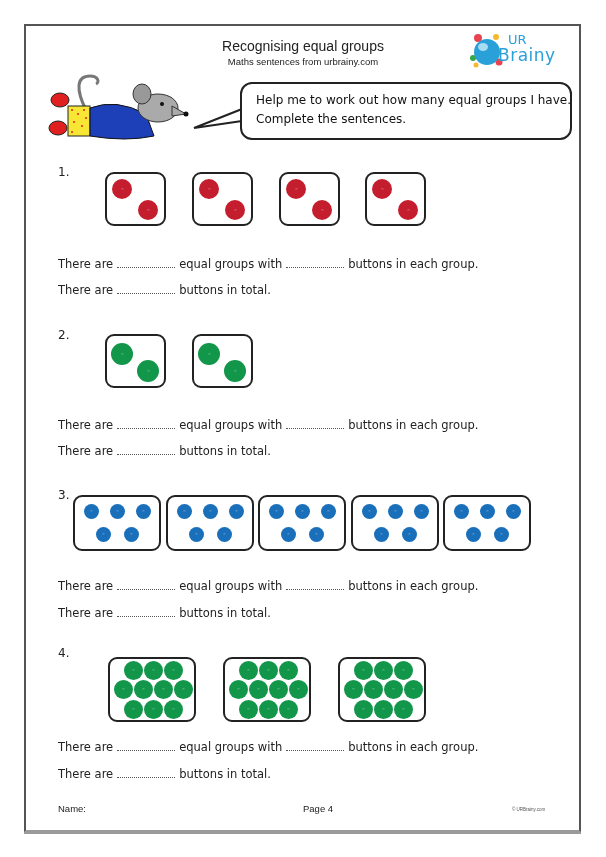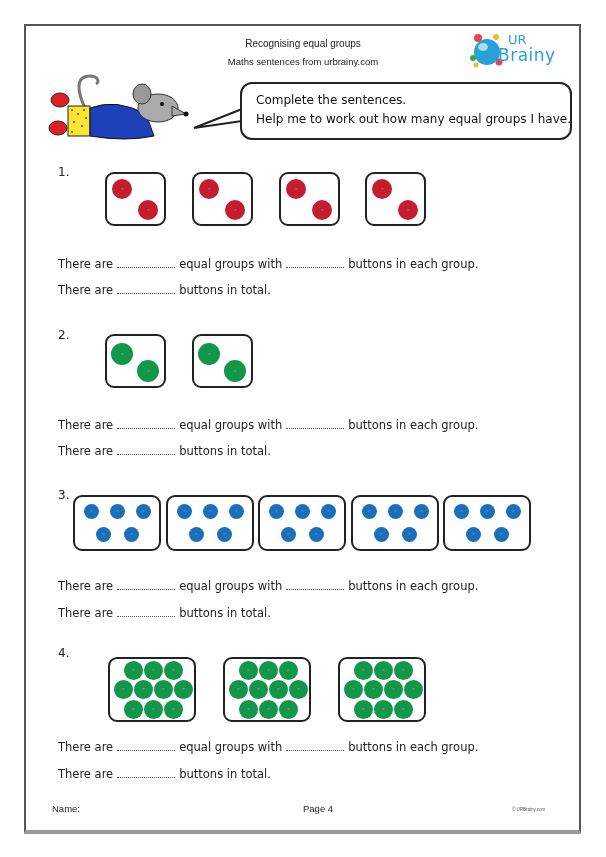--- a/index.html
+++ b/index.html
@@ -1,19 +1,19 @@
 <!DOCTYPE html>
 <html><head>
 <meta charset="utf-8">
 <style>
   html, body { margin: 0; padding: 0; background: #ffffff; }
   body { width: 606px; height: 857px; position: relative; overflow: hidden; font-family: "DejaVu Sans", sans-serif; color: #1a1a1a; }
   .page { position: absolute; left: 24px; top: 24px; width: 557px; height: 808px; border-left: 2px solid #555; border-top: 2px solid #555; border-right: 2px solid #555; box-sizing: border-box; box-shadow: 0 2px 0 #9a9a9a; border-bottom: 2px solid #9a9a9a; }
   .abs { position: absolute; }
-  .title { left: 0; width: 606px; top: 38px; text-align: center; font-family: "Liberation Sans", sans-serif; font-size: 10px; color: #222; }
+  .title { left: 0; width: 606px; top: 38px; text-align: center; font-family: "Liberation Sans", sans-serif; font-size: 14px; color: #222; }
   .subtitle { left: 0; width: 606px; top: 56px; text-align: center; font-family: "Liberation Sans", sans-serif; font-size: 9.5px; color: #222; }
   .logo { left: 468px; top: 32px; width: 100px; height: 40px; }
   .logo-text { position: absolute; font-family: "DejaVu Sans", sans-serif; font-weight: normal; }
   .logo-ur { left: 40px; top: 0px; font-size: 13px; color: #2aa0d8; }
   .logo-brainy { left: 30px; top: 13px; font-size: 17px; color: #2aa0d8; letter-spacing: 0.5px; }
   .bubble { left: 240px; top: 82px; width: 332px; height: 58px; border: 2px solid #222; border-radius: 12px; box-sizing: border-box; background: #fff; }
   .bubble-text { position: absolute; left: 14px; top: 7px; font-family: "DejaVu Sans", sans-serif; font-size: 12px; line-height: 19px; color: #111; white-space: nowrap; }
   .tail { left: 192px; top: 105px; }
   .qnum { font-family: "DejaVu Sans", sans-serif; font-size: 12px; color: #222; }
   .box { position: absolute; border: 2px solid #222; border-radius: 9px; box-sizing: border-box; background: #fff; }
@@ -66,22 +66,22 @@
   <path d="M126 36 L 140 44 L 126 46 Z" fill="#aaa" stroke="#333" stroke-width="1"></path>
   <circle cx="140" cy="44" r="2.5" fill="#111"></circle>
   <circle cx="116" cy="34" r="2" fill="#111"></circle>
 </svg>
 
 <svg class="abs tail" width="52" height="30" viewBox="0 0 52 30">
   <path d="M50 4 L 2 23 L 50 16" fill="#fff" stroke="#222" stroke-width="2"></path>
 </svg>
 <div class="abs bubble">
   <div class="bubble-text">
+    <div>Help me to work out how many equal groups I have.</div>
     <div>Complete the sentences.</div>
-    <div>Help me to work out how many equal groups I have.</div>
   </div>
 </div>
 
 <div class="abs qnum" style="left:58px;top:165px;">1.</div>
 <div id="q1-boxes">
     <div class="box" style="left: 105px; top: 172px; width: 61px; height: 54px;">
       <div class="btn" style="width: 20px; height: 20px; left: 5px; top: 5px; background: rgb(196, 30, 46);"></div>
       <div class="btn" style="width: 20px; height: 20px; left: 31px; top: 26px; background: rgb(196, 30, 46);"></div>
     </div>
     <div class="box" style="left: 192px; top: 172px; width: 61px; height: 54px;">
@@ -206,15 +206,15 @@
       <div class="btn" style="width: 19px; height: 19px; left: 53.5px; top: 40.5px; background: rgb(18, 150, 74);"></div>
     </div>
   </div>
 <div class="abs sentence" style="left:58px;top:740px;">
   <span>There are</span><span class="dots"></span><span>equal groups with</span><span class="dots"></span><span>buttons in each group.</span>
 </div>
 <div class="abs sentence" style="left:58px;top:767px;">
   <span>There are</span><span class="dots"></span><span>buttons in total.</span>
 </div>
 
-<div class="abs footer" style="left:52px;top:803px;">Name:</div>
+<div class="abs footer" style="left:58px;top:803px;">Name:</div>
 <div class="abs footer" style="left:303px;top:803px;">Page 4</div>
 <div class="abs footer copyright" style="left:512px;top:807px;">© URBrainy.com</div>
 
 </body></html>

